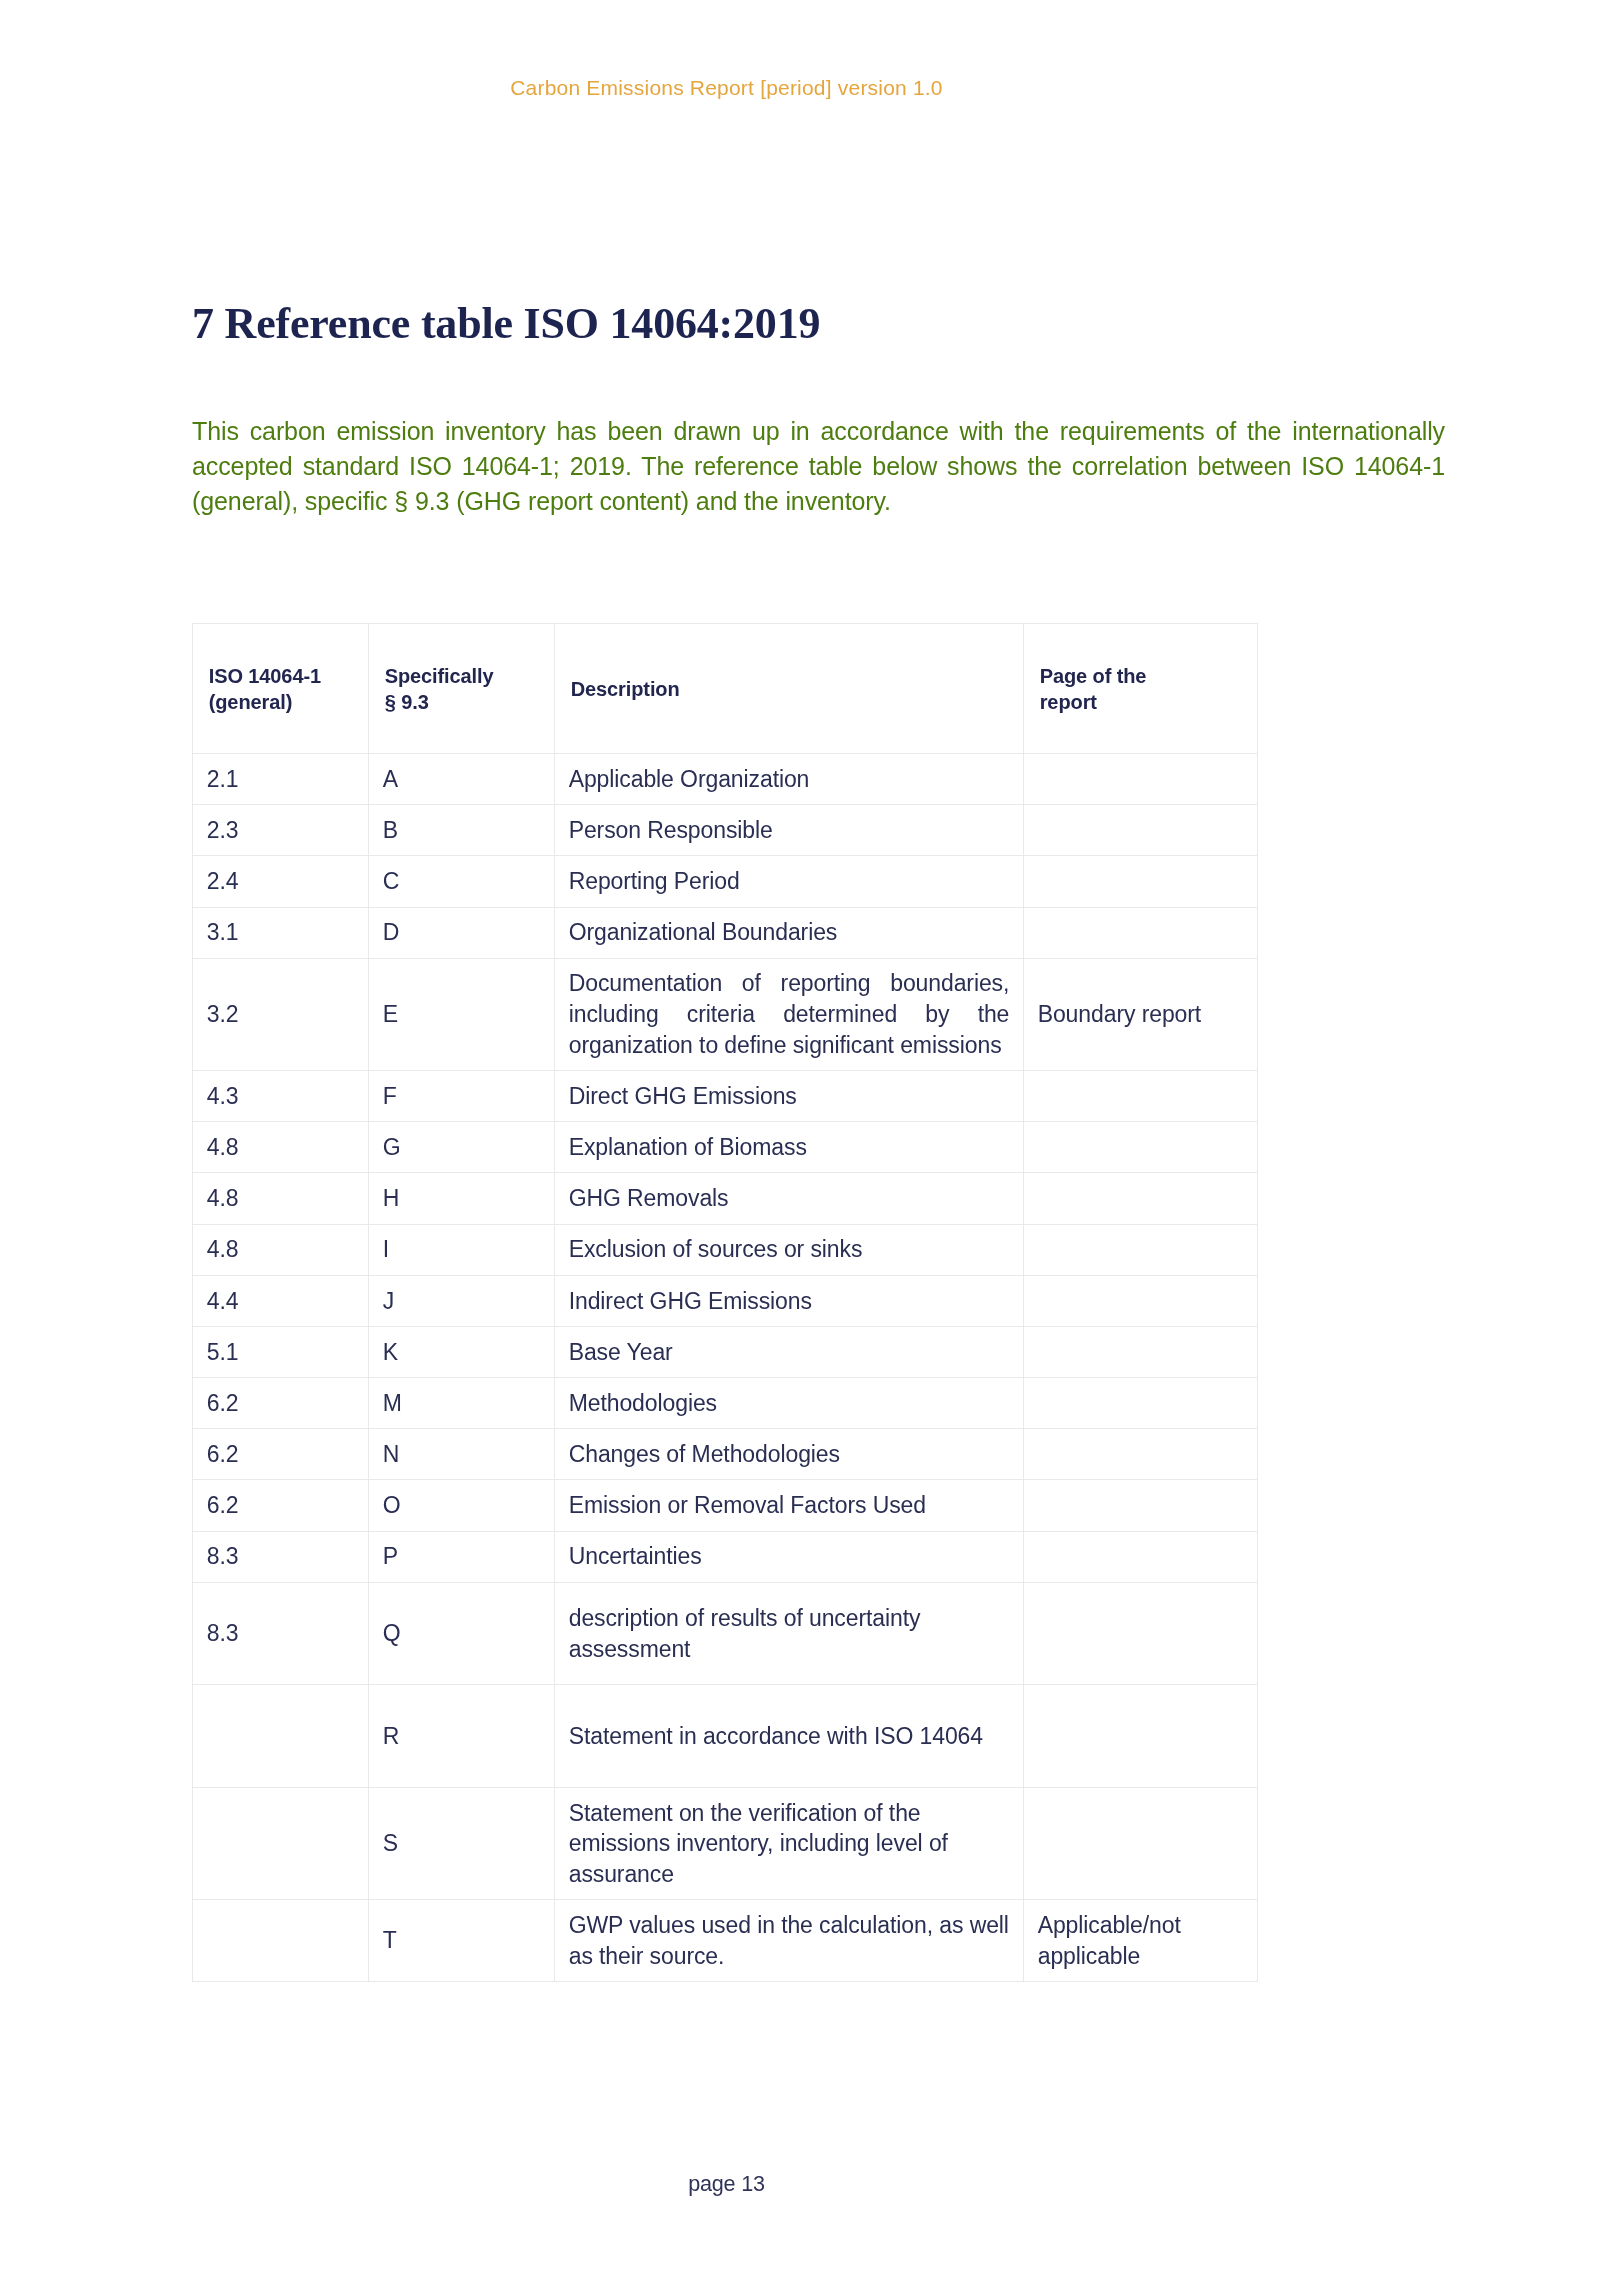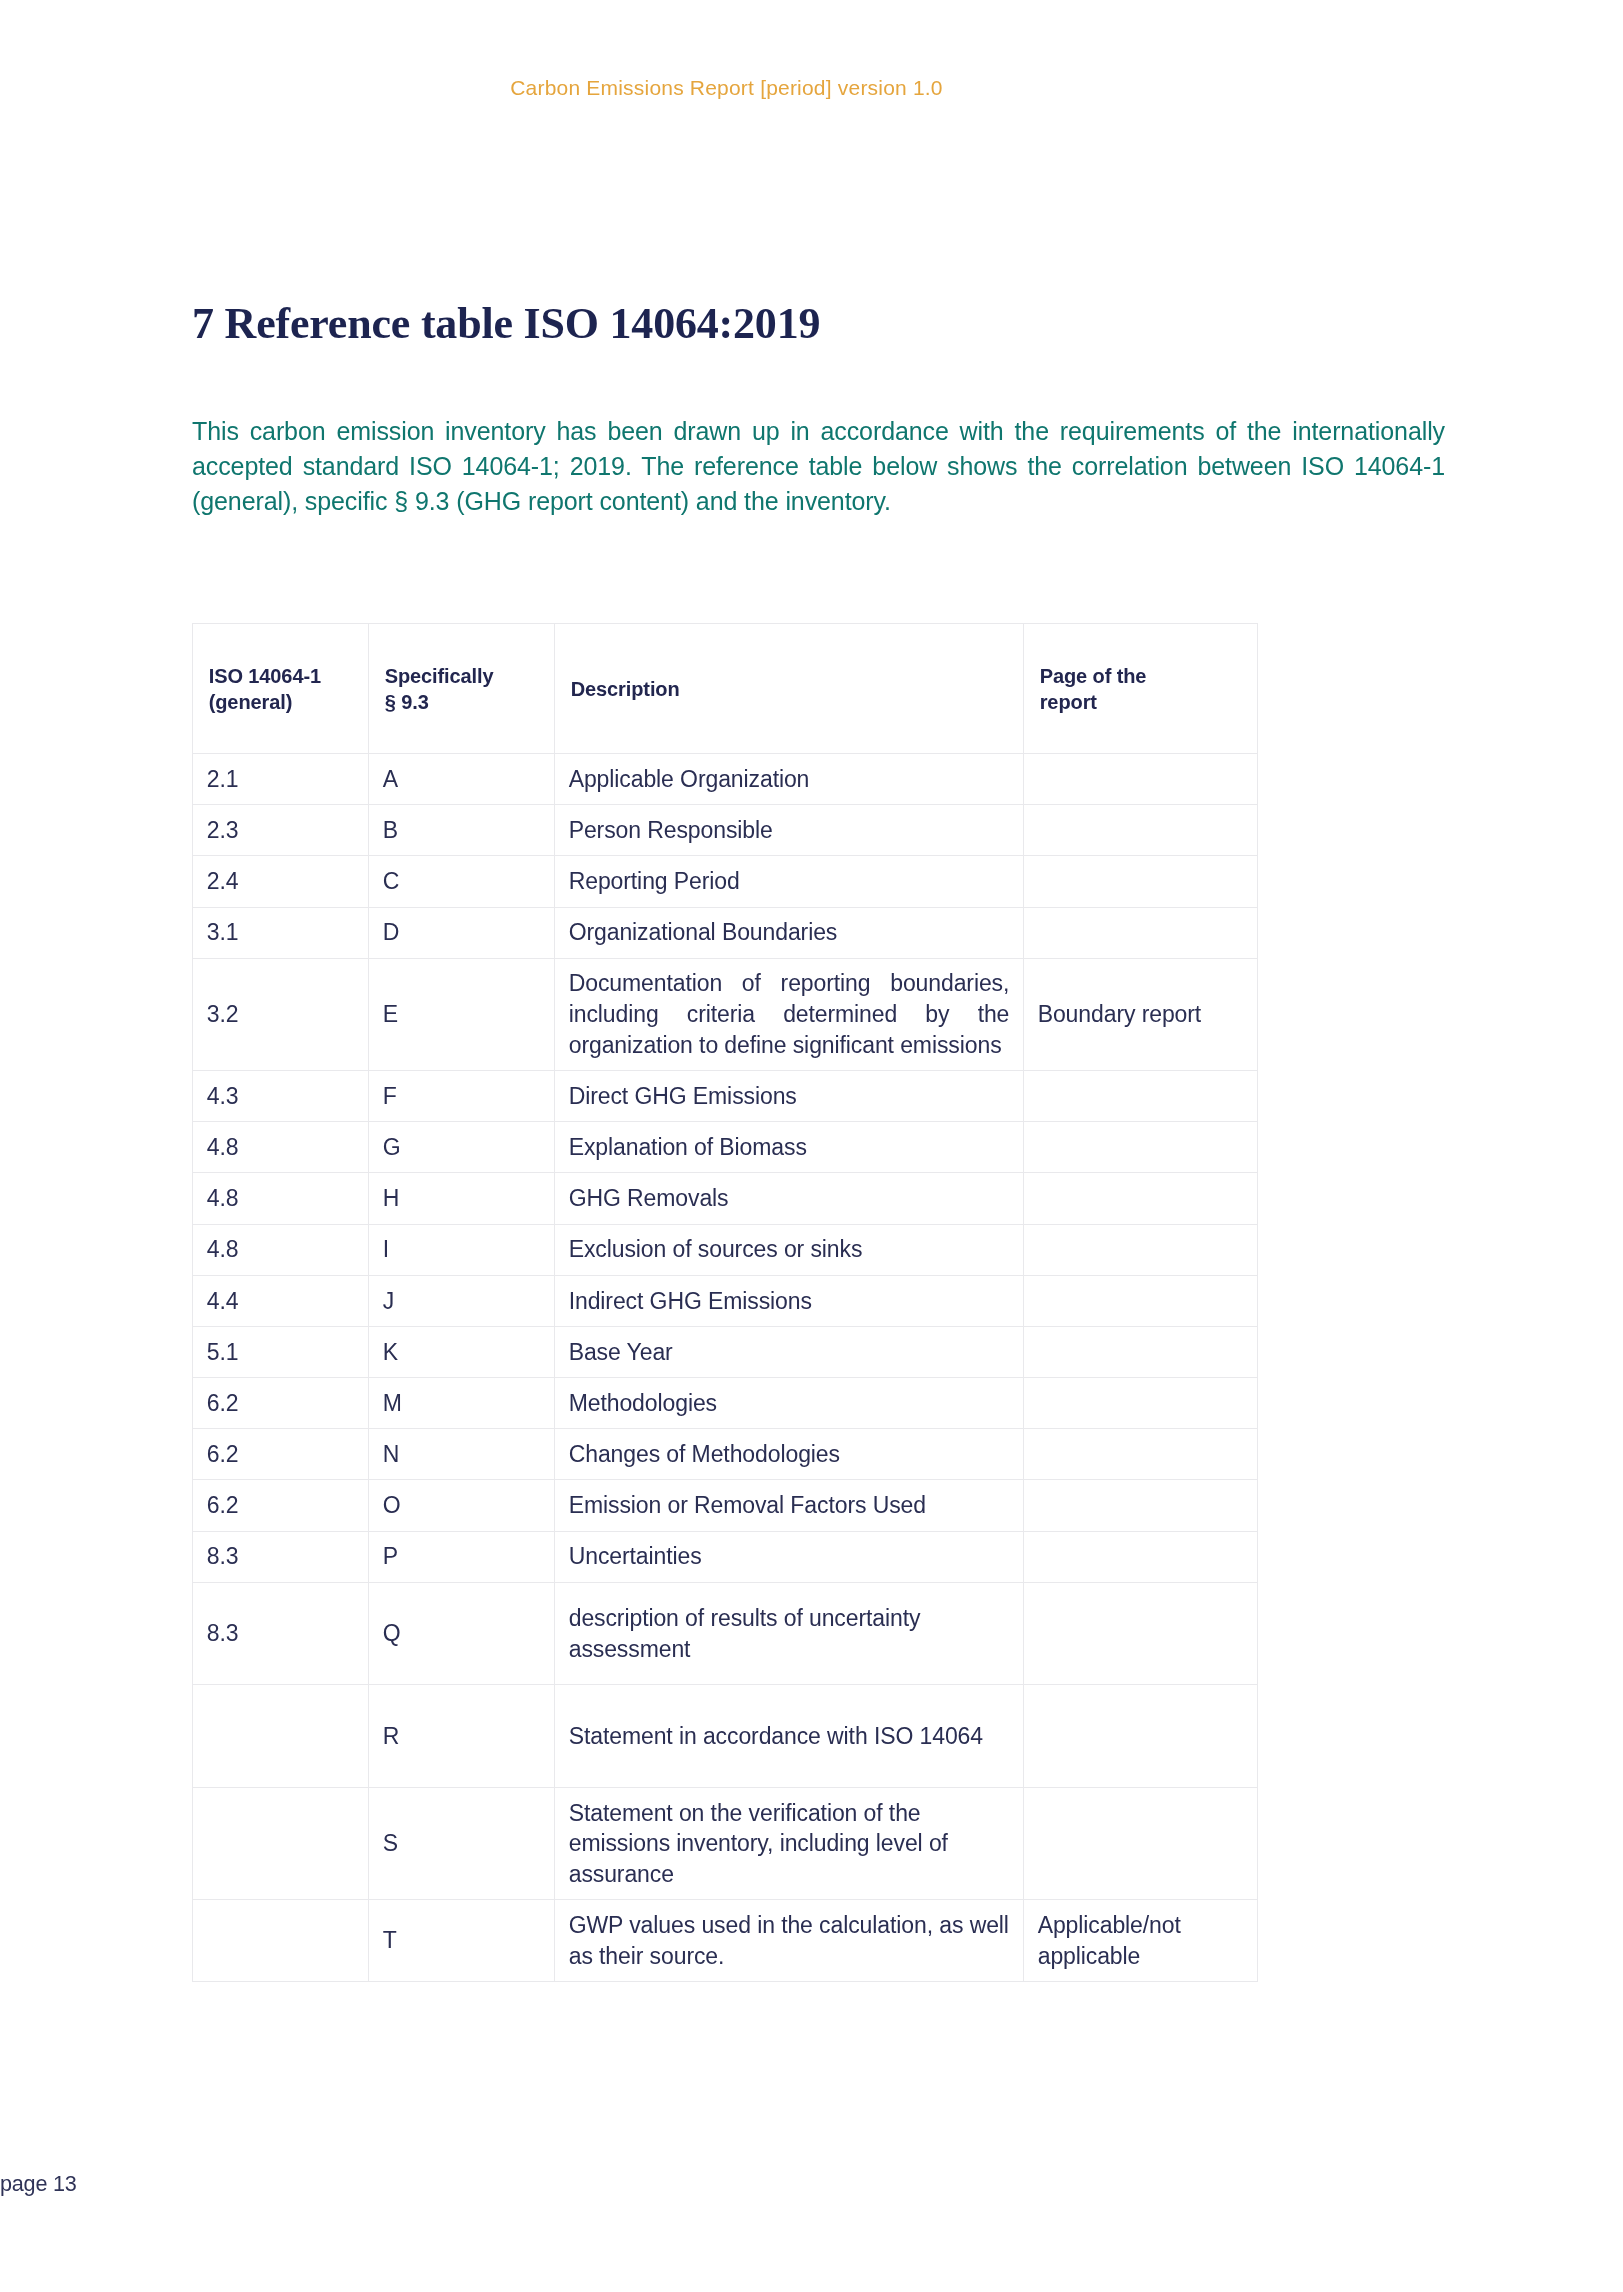--- a/index.html
+++ b/index.html
@@ -59,21 +59,21 @@
 
   p.intro {
     position: absolute;
     top: 414px;
     left: 0;
     width: 1253px;
     margin: 0;
     font-size: 25px;
     line-height: 1.39;
     text-align: justify;
-    color: #0f766e;
+    color: #4d7c0f;
     letter-spacing: -0.1px;
   }
 
   
   .ref-table-wrap {
     position: absolute;
     top: 623px;
     left: 0;
     width: 1242px;
   }
@@ -128,21 +128,21 @@
 
   tr.row-tall td { height: 82px; }
 
   
   .page-footer {
     position: absolute;
     bottom: 0;
     left: 0;
     right: 170px;
     top: 2171px;
-    text-align: left;
+    text-align: center;
     font-size: 21.6px;
     color: #2f3357;
     letter-spacing: -0.2px;
   }
 </style>
 </head>
 <body>
 
 <div class="page">
 

